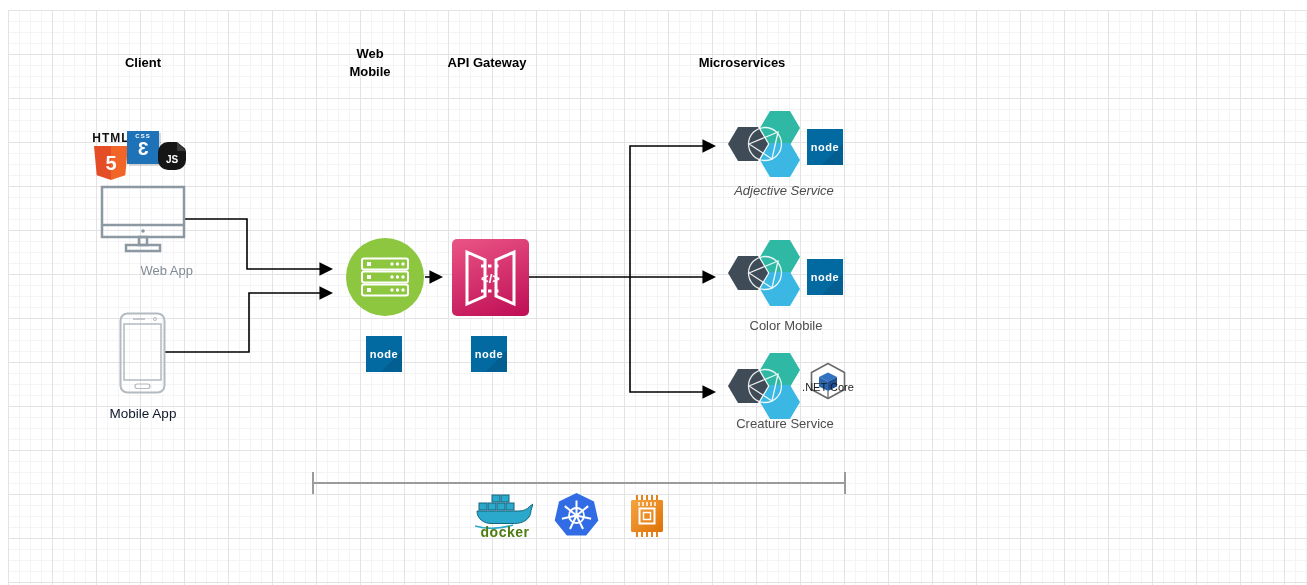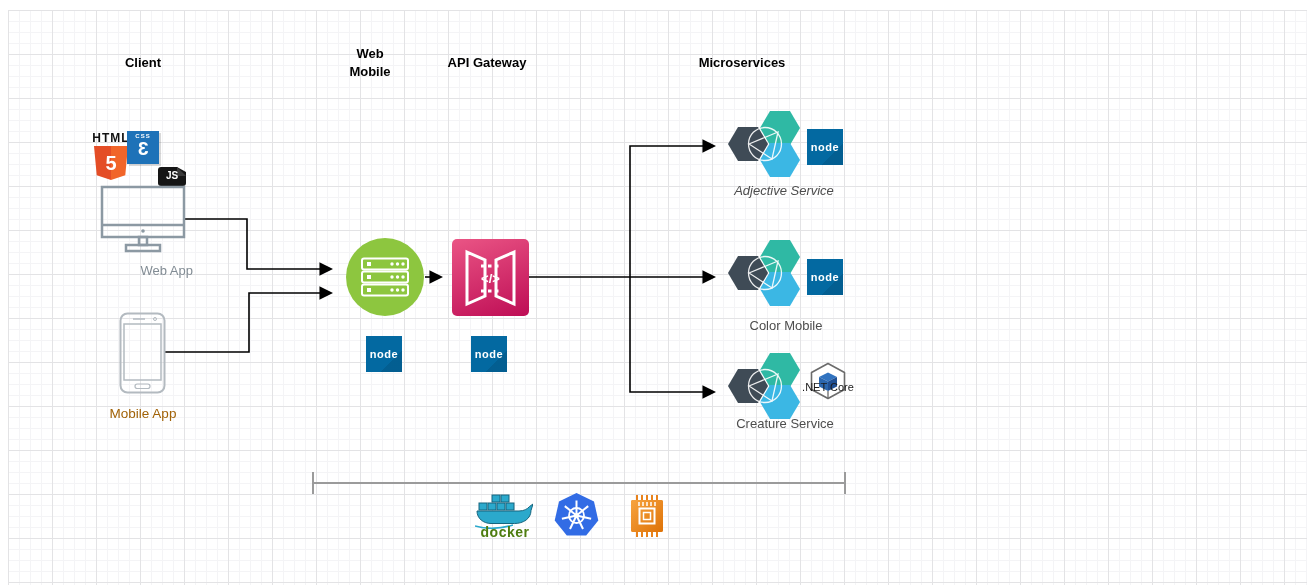--- a/index.html
+++ b/index.html
@@ -18,22 +18,22 @@
   
   .html5{position:absolute;left:92px;top:131px;width:38px;text-align:center;}
   .html5 .word{font-size:12px;font-weight:bold;letter-spacing:1px;color:#111;}
   .html5 .shield{width:34px;height:34px;margin:1px auto 0;background:linear-gradient(90deg,#E44D26 50%,#F16529 50%);
     clip-path:polygon(0 0,100% 0,92% 86%,50% 100%,8% 86%);display:flex;align-items:center;justify-content:center;
     color:#fff;font-size:20px;font-weight:bold;}
   .css3{position:absolute;left:127px;top:131px;width:32px;height:33px;background:#1E72B8;display:flex;flex-direction:column;
     align-items:center;justify-content:flex-start;box-shadow:2px 2px 0 rgba(0,0,0,.15);}
   .css3 .word{font-size:6px;font-weight:bold;color:#fff;letter-spacing:1px;margin-top:2px;}
   .css3 .num{font-size:19px;font-weight:bold;color:#fff;transform:scaleX(-1);line-height:1;}
-  .jsdoc{position:absolute;left:158px;top:142px;width:28px;height:19px;background:#161616;border-radius:3px;
-    clip-path:polygon(0 0,68% 0,100% 26%,100% 100%,0 100%);margin-top:25px;}
+  .jsdoc{position:absolute;left:158px;top:142px;width:28px;height:28px;background:#161616;border-radius:10px;
+    clip-path:polygon(0 0,68% 0,100% 26%,100% 100%,0 100%);}
   .jsdoc .fold{position:absolute;right:0;top:0;width:9px;height:9px;background:#3a3a3a;clip-path:polygon(0 0,100% 100%,0 100%);}
   .jsdoc .txt{position:absolute;left:0;right:0;bottom:5px;text-align:center;color:#fff;font-size:10px;font-weight:bold;}
   
   .ws-circle{position:absolute;left:346px;top:238px;width:78px;height:78px;border-radius:50%;background:#8DC63F;
     display:flex;align-items:center;justify-content:center;}
   
   .gw{position:absolute;left:452px;top:239px;width:77px;height:77px;border-radius:5px;
     background:linear-gradient(160deg,#EA5585 0%,#BE0D55 100%);display:flex;align-items:center;justify-content:center;}
   
   .node-badge{position:absolute;width:36px;height:36px;background:#0369a1;display:flex;align-items:center;justify-content:center;
@@ -105,21 +105,21 @@
 
   <svg class="abs" style="left:119px;top:312px;" width="47" height="82" viewBox="0 0 47 82">
     <g stroke="#B3BAC0" fill="none">
       <rect x="1.5" y="1.5" width="44" height="79" rx="7" stroke-width="2"></rect>
       <line x1="14" y1="7" x2="26" y2="7" stroke-width="1.5"></line>
       <circle cx="36" cy="7" r="1.5" stroke-width="1"></circle>
       <rect x="5" y="12" width="37" height="56" stroke-width="1.5"></rect>
       <rect x="16" y="72" width="15" height="4.5" rx="2.2" stroke-width="1.2"></rect>
     </g>
   </svg>
-  <div class="lbl" style="left:93px;top:406px;width:100px;color:#a16207;font-size:13.5px;">Mobile App</div>
+  <div class="lbl" style="left:93px;top:406px;width:100px;color:#0f172a;font-size:13.5px;">Mobile App</div>
 
   <div class="ws-circle">
     <svg width="52" height="40" viewBox="0 0 52 40">
       <g stroke="#fff" stroke-width="2" fill="none">
         <rect x="3" y="1.5" width="46" height="11" rx="2"></rect>
         <rect x="3" y="14.5" width="46" height="11" rx="2"></rect>
         <rect x="3" y="27.5" width="46" height="11" rx="2"></rect>
       </g>
       <g fill="#fff">
         <rect x="8" y="5" width="4" height="4"></rect>

